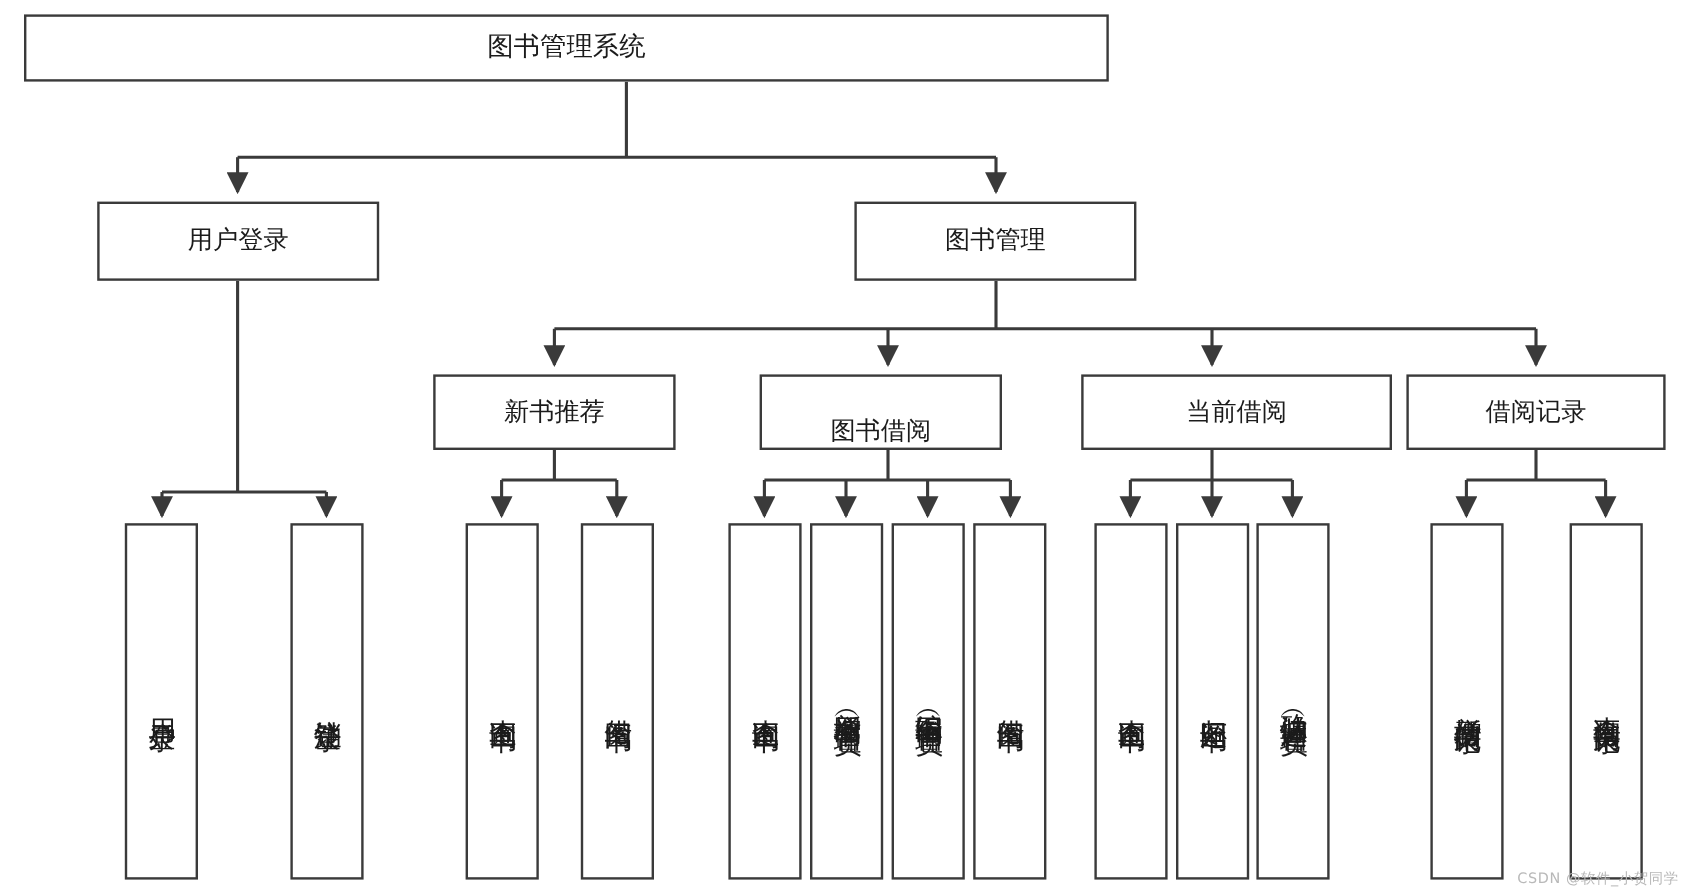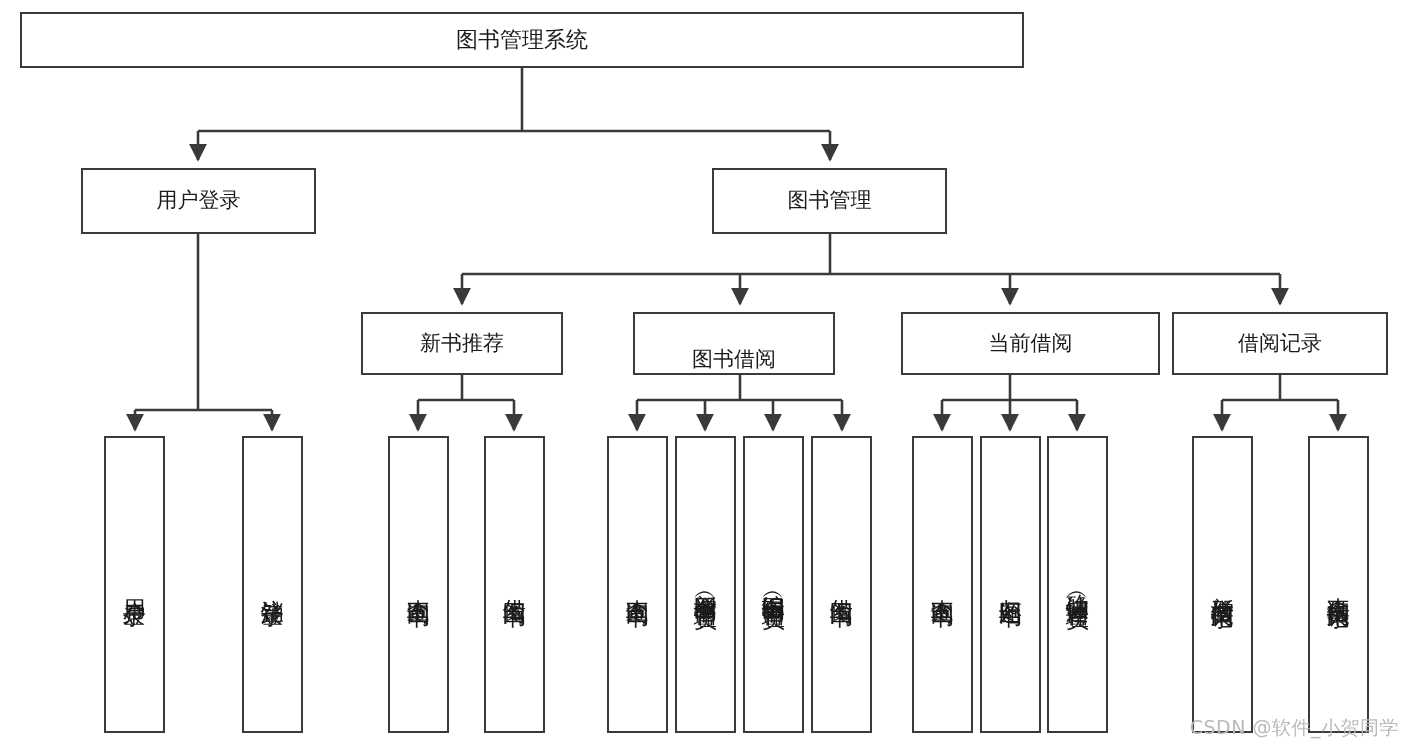--- a/index.html
+++ b/index.html
@@ -58,21 +58,21 @@
     font-size: 23px;
     line-height: 1.06;
     letter-spacing: 2px;
     white-space: nowrap;
     max-height: 100%;
   }
   .watermark {
     position: absolute;
     right: 6px;
     bottom: 6px;
-    font-size: 19px;
+    font-size: 12px;
     color: #b9b9b9;
     letter-spacing: 0.5px;
     white-space: nowrap;
   }
 </style>
 </head>
 <body>
 
 <div id="canvas">
 
@@ -119,21 +119,21 @@
       <path d="M 1010 400 L 1010 430" marker-end="url(#arrow)"></path>
       <path d="M 1077 400 L 1077 430" marker-end="url(#arrow)"></path>
 
       <path d="M 1280 375 L 1280 400"></path>
       <path d="M 1222 400 L 1338 400"></path>
       <path d="M 1222 400 L 1222 430" marker-end="url(#arrow)"></path>
       <path d="M 1338 400 L 1338 430" marker-end="url(#arrow)"></path>
     </g>
   </svg>
 
-  <div class="node root horiz" style="left:20px; top:12px; width:1004px; height:56px;">
+  <div class="node root horiz" style="left:20px; top:12px; width:904px; height:56px;">
     <span class="node-label">图书管理系统</span>
   </div>
 
   <div class="node horiz" style="left:81px; top:168px; width:235px; height:66px;">
     <span class="node-label">用户登录</span>
   </div>
 
   <div class="node horiz" style="left:712px; top:168px; width:235px; height:66px;">
     <span class="node-label">图书管理</span>
   </div>

